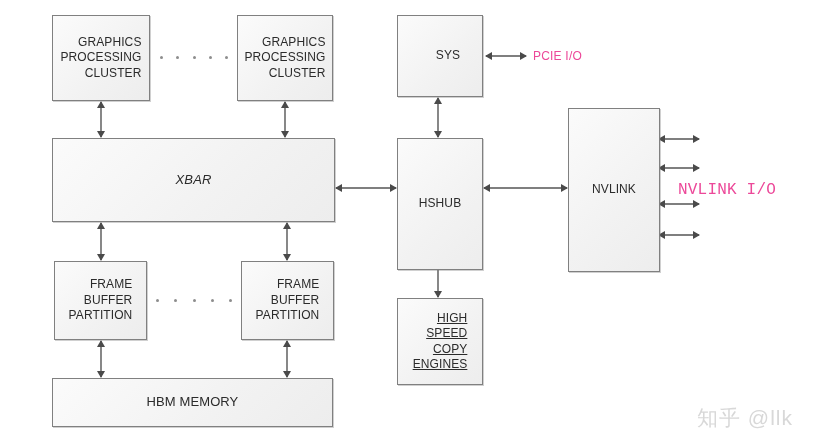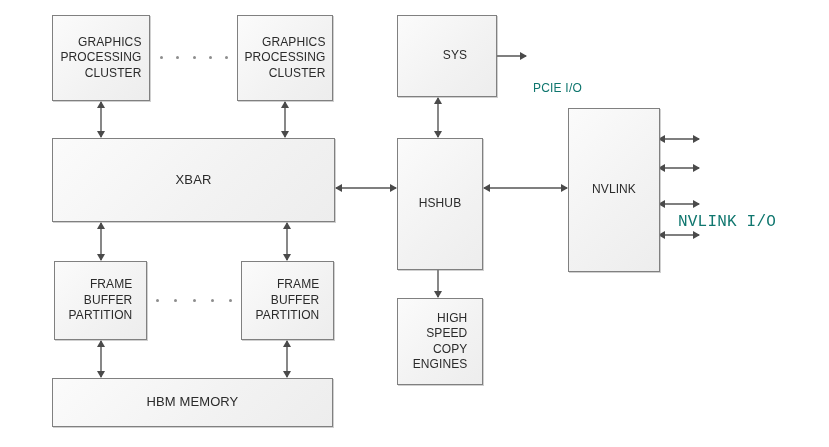--- a/index.html
+++ b/index.html
@@ -31,24 +31,23 @@
     line-height: 1.28;
     letter-spacing: 0.1px;
   }
   .box .lbl {
     display: block;
     white-space: pre-line;
     padding: 0 3px;
   }
   .plainlabel {
     position: absolute;
-    color: #0f766e;
+    color: #ec4899;
     white-space: nowrap;
     letter-spacing: .2px;
-    margin-top: 32px;
   }
   .dots {
     position: absolute;
     display: flex;
     align-items: center;
     justify-content: space-between;
     pointer-events: none;
   }
   .dots i {
     display: block;
@@ -161,43 +160,43 @@
       <div class="box" style="left: 52px; top: 15px; width: 98px; height: 86px; font-size: 12px;">
         <span class="lbl">GRAPHICS
 PROCESSING
 CLUSTER</span>
       </div>
       <div class="box" style="left: 237px; top: 15px; width: 96px; height: 86px; font-size: 12px;">
         <span class="lbl">GRAPHICS
 PROCESSING
 CLUSTER</span>
       </div>
-      <div class="box" style="left: 397px; top: 15px; width: 100px; height: 82px; font-size: 12px; padding-left: 16px;">
+      <div class="box" style="left: 397px; top: 15px; width: 86px; height: 82px; font-size: 12px; padding-left: 16px;">
         <span class="lbl">SYS</span>
       </div>
-      <div class="box" style="left: 52px; top: 138px; width: 283px; height: 84px; font-size: 13px;">
+      <div class="box" style="left: 52px; top: 138px; width: 283px; height: 84px; font-size: 13px; font-style: italic;">
         <span class="lbl">XBAR</span>
       </div>
       <div class="box" style="left: 397px; top: 138px; width: 86px; height: 132px; font-size: 12px;">
         <span class="lbl">HSHUB</span>
       </div>
       <div class="box" style="left: 568px; top: 108px; width: 92px; height: 164px; font-size: 12px;">
         <span class="lbl">NVLINK</span>
       </div>
       <div class="box" style="left: 54px; top: 261px; width: 93px; height: 79px; font-size: 12px;">
         <span class="lbl">FRAME
 BUFFER
 PARTITION</span>
       </div>
       <div class="box" style="left: 241px; top: 261px; width: 93px; height: 79px; font-size: 12px;">
         <span class="lbl">FRAME
 BUFFER
 PARTITION</span>
       </div>
-      <div class="box" style="left: 397px; top: 298px; width: 86px; height: 87px; font-size: 12px;">
+      <div class="box" style="left: 397px; top: 298px; width: 86px; height: 87px; font-size: 12px; text-decoration: underline;">
         <span class="lbl">HIGH
 SPEED
 COPY
 ENGINES</span>
       </div>
       <div class="box" style="left: 52px; top: 378px; width: 281px; height: 49px; font-size: 13px;">
         <span class="lbl">HBM MEMORY</span>
       </div>
     </div>
   <div id="labels-layer">
@@ -213,13 +212,14 @@
         <i></i>
       </div>
       <div class="dots" style="left: 156px; top: 298px; width: 76px; height: 4px;">
         <i></i>
         <i></i>
         <i></i>
         <i></i>
         <i></i>
       </div>
     </div>
+  <div class="watermark" style="left: 697px; top: 404px;">知乎 @llk</div>
 </div>
 
 </body></html>

